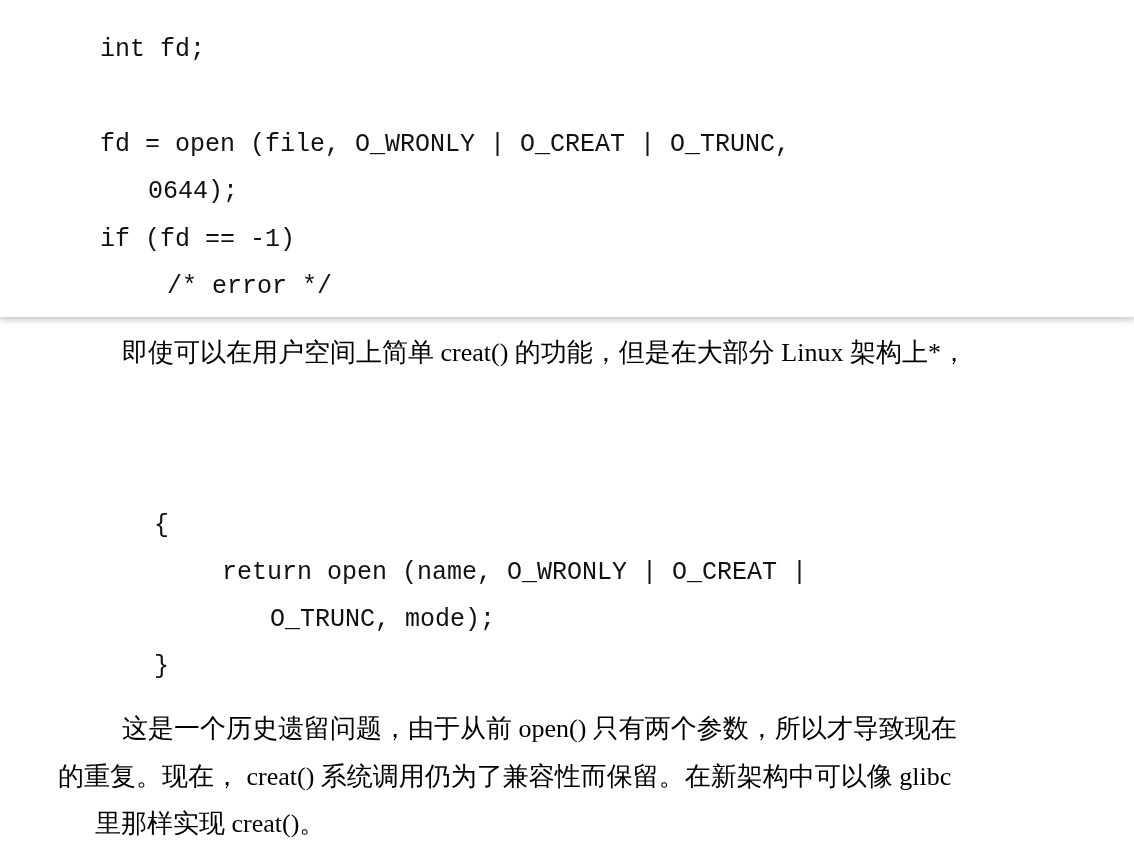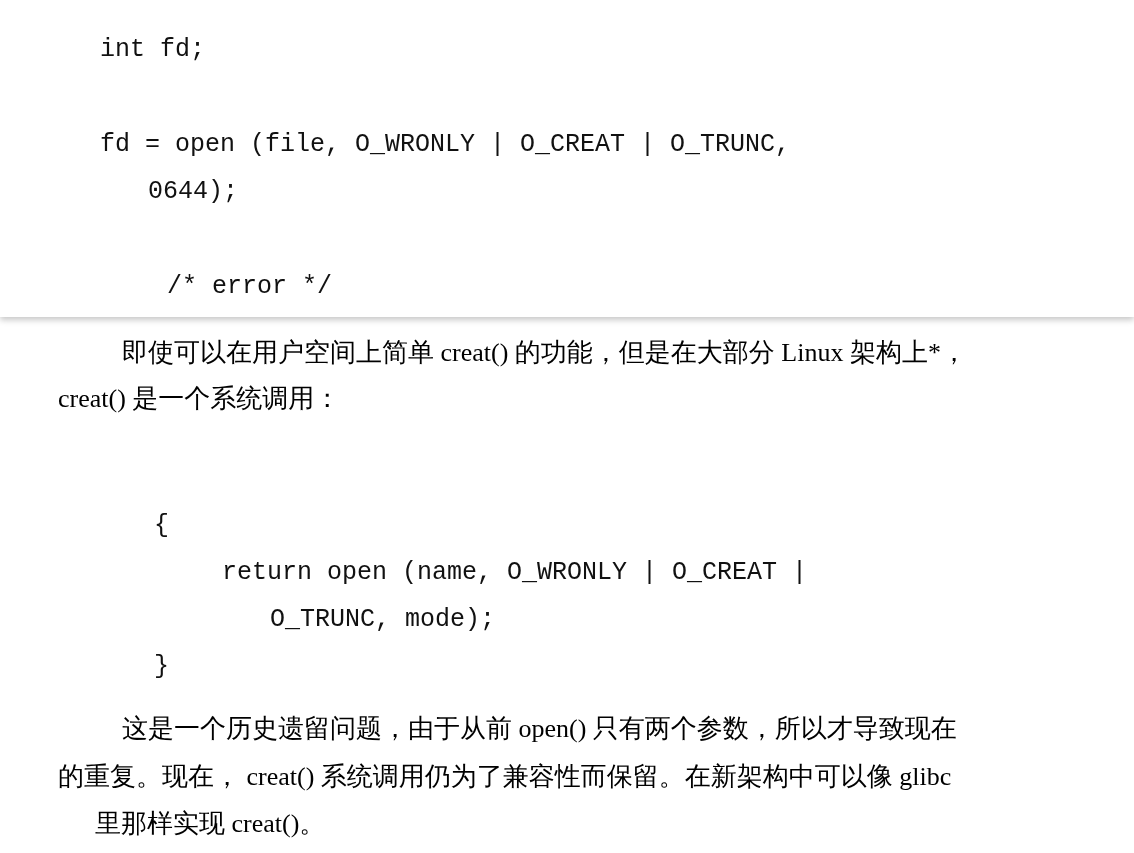--- a/index.html
+++ b/index.html
@@ -49,26 +49,26 @@
       line-height: 1;
     }
   </style>
 </head>
 <body>
 
 <div class="page-top">
   <div class="code" style="left:100px; top:37px;">int fd;</div>
   <div class="code" style="left:100px; top:132px;">fd = open (file, O_WRONLY | O_CREAT | O_TRUNC,</div>
   <div class="code" style="left:148px; top:179px;">0644);</div>
+  <div class="code" style="left:100px; top:227px;">if (fd == -1)</div>
   <div class="code" style="left:167px; top:274px;">/* error */</div>
 </div>
 
 <div class="page-bottom">
   <div class="para" style="left:122px; top:19px;">即使可以在用户空间上简单 creat() 的功能，但是在大部分 Linux 架构上*，</div>
-  <div class="para" style="left:58px; top:65px;">creat() 是一个系统调用：</div>
 
   <div class="code" style="left:154px; top:192px;">{</div>
   <div class="code" style="left:222px; top:239px;">return open (name, O_WRONLY | O_CREAT |</div>
   <div class="code" style="left:270px; top:286px;">O_TRUNC, mode);</div>
   <div class="code" style="left:154px; top:333px;">}</div>
 
   <div class="para" style="left:122px; top:395px;">这是一个历史遗留问题，由于从前 open() 只有两个参数，所以才导致现在</div>
   <div class="para" style="left:58px; top:443px;">的重复。现在， creat() 系统调用仍为了兼容性而保留。在新架构中可以像 glibc</div>
   <div class="para" style="left:58px; top:490px;margin-left:37px;">里那样实现 creat()。</div>
 </div>

